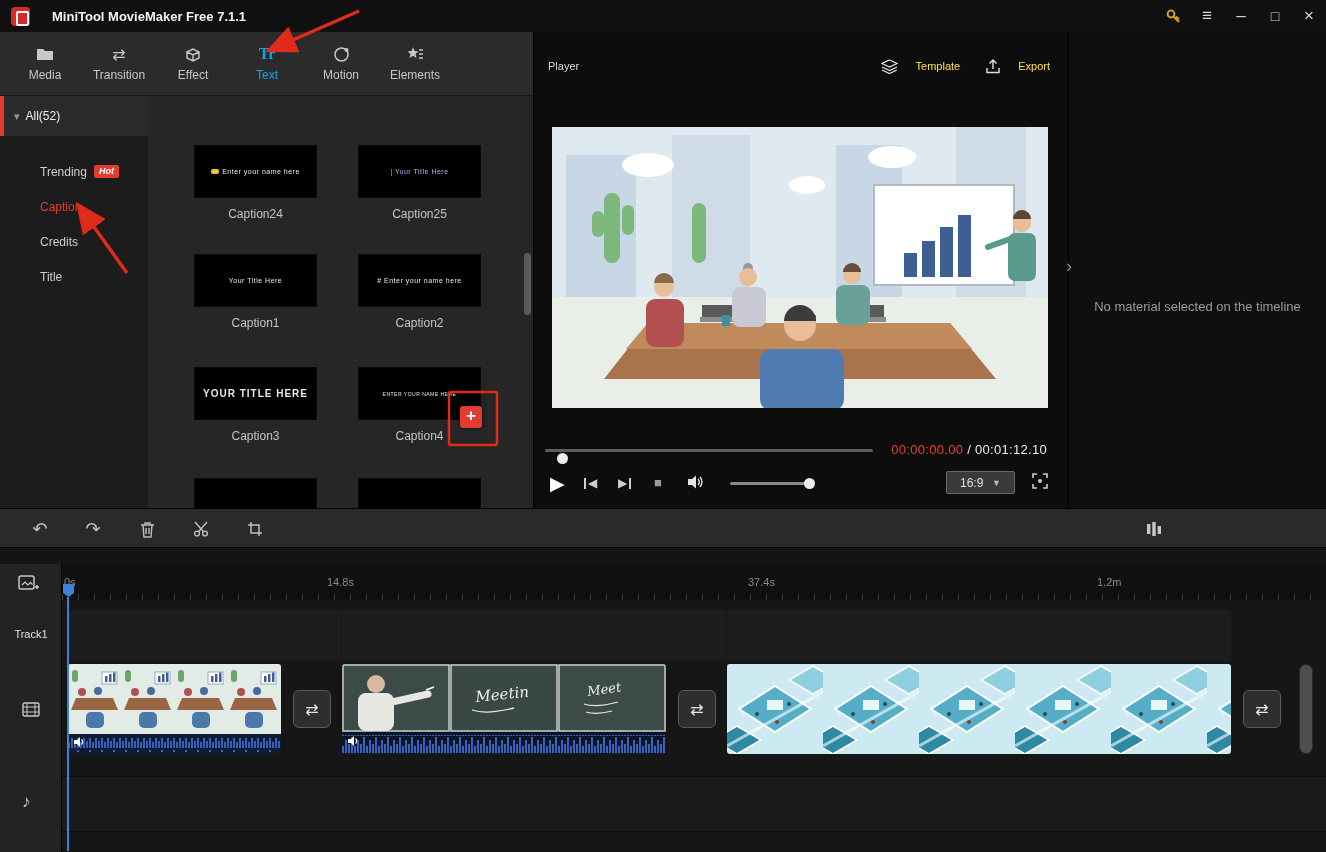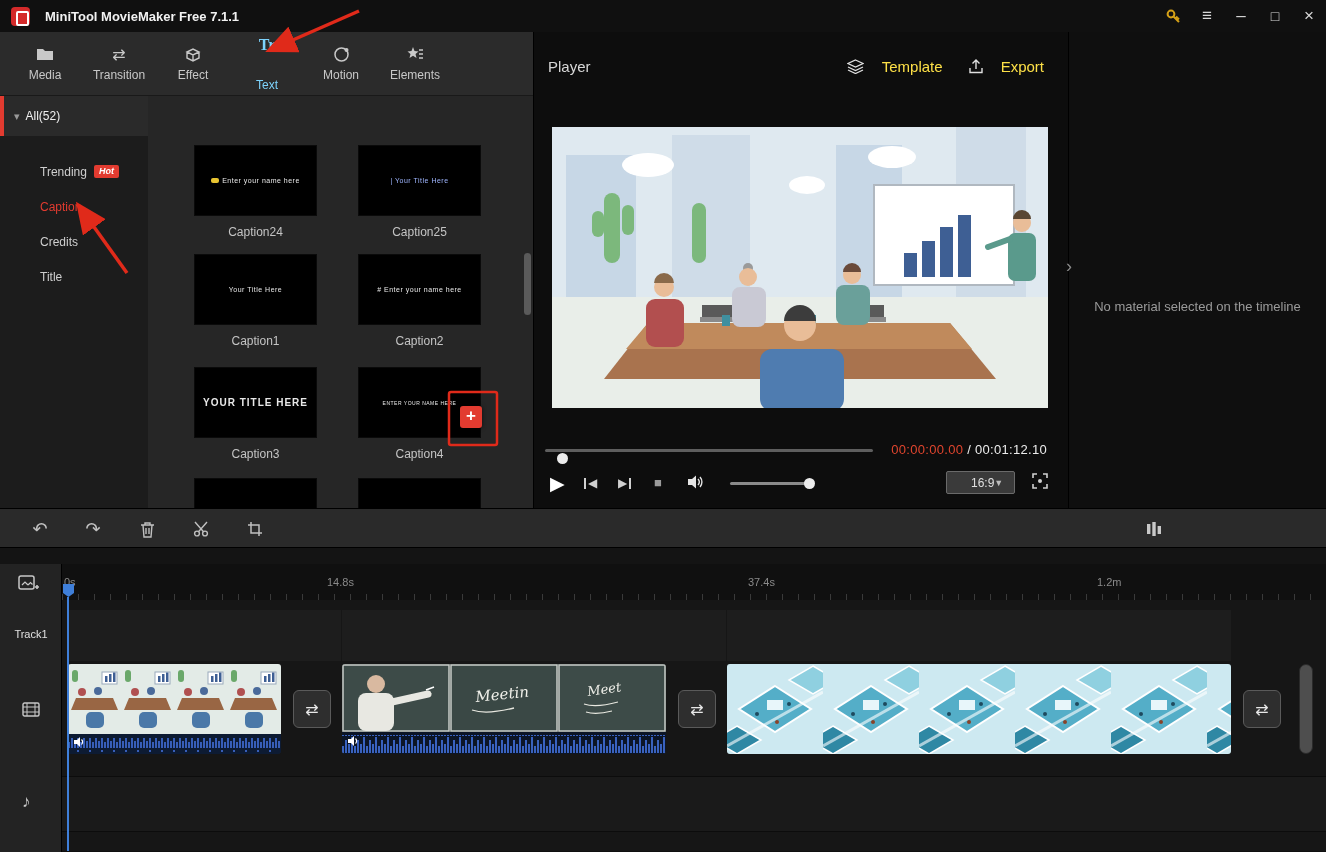--- a/index.html
+++ b/index.html
@@ -4,30 +4,30 @@
 <style>
   * { margin:0; padding:0; box-sizing:border-box; }
   html,body { background:#000; }
   body { font-family:"Liberation Sans", sans-serif; }
   #app { position:relative; width:1326px; height:852px; background:#141414; overflow:hidden; color:#ccc; }
 
   
   .titlebar { position:absolute; left:0; top:0; width:1326px; height:32px; background:#101010; display:flex; align-items:center; }
   .logo { width:19px; height:19px; margin-left:11px; background:#d42a2a; border-radius:4px; position:relative; }
   .logo::after { content:""; position:absolute; left:5px; top:4px; width:9px; height:11px; border:2px solid #fff; border-radius:2px; }
-  .apptitle { margin-left:15px; font-size:13px; font-weight:bold; color:#f2f2f2; }
+  .apptitle { margin-left:22px; font-size:13px; font-weight:bold; color:#f2f2f2; }
   .tb-right { margin-left:auto; display:flex; align-items:center; height:100%; }
   .tb-btn { width:34px; height:32px; display:flex; align-items:center; justify-content:center; color:#d8d8d8; font-size:14px; cursor:default; }
   .tb-btn.glyph-lg { font-size:17px; }
 
   
   .tabsbar { position:absolute; left:0; top:32px; width:533px; height:64px; background:#2b2b2b; display:flex; align-items:center; padding-left:12px; gap:8px; border-bottom:1px solid #191919; }
   .tab { width:66px; height:56px; display:flex; flex-direction:column; align-items:center; justify-content:center; gap:5px; color:#c8c8c8; font-size:12px; }
   .tab .ticon { height:18px; display:flex; align-items:center; justify-content:center; font-size:16px; color:#c8c8c8; }
-  .tab.active, .tab.active .ticon, .tab.active .tr-glyph { color:#7dd3fc;justify-content:space-between; }
+  .tab.active, .tab.active .ticon, .tab.active .tr-glyph { color:#0ea5e9; }
   .tr-glyph { font-size:16px; font-weight:bold; font-family:"Liberation Serif", serif; }
 
   
   .sidebar { position:absolute; left:0; top:96px; width:148px; height:412px; background:#1c1c1c; }
   .all-row { height:40px; background:#2a2a2a; display:flex; align-items:center; color:#f0f0f0; font-size:12px; position:relative; padding-left:14px; gap:6px; }
   .all-row::before { content:""; position:absolute; left:0; top:0; width:4px; height:40px; background:#e23b30; }
   .all-caret { color:#9a9a9a; font-size:11px; }
   .side-items { padding-top:18px; }
   .side-item { height:35px; display:flex; align-items:center; padding-left:40px; font-size:12px; color:#cfcfcf; gap:7px; }
   .side-item.active { color:#e23b30; }
@@ -36,50 +36,50 @@
   
   .library { position:absolute; left:148px; top:96px; width:385px; height:412px; background:#262626; overflow:hidden; }
   .lib-header { height:40px; background:#242424; display:flex; align-items:center; padding:0 14px 0 12px; }
   .search-wrap { display:flex; align-items:center; gap:7px; }
   .search-input { background:transparent; border:none; outline:none; color:#ddd; font-size:12px; width:120px; font-family:"Liberation Sans",sans-serif; }
   .search-input::placeholder { color:#8a8a8a; }
   .dl-btn { margin-left:auto; display:flex; align-items:center; gap:7px; color:#e6e6e6; font-size:12px; }
   .yt-badge { width:19px; height:14px; background:#d42a2a; border-radius:3px; position:relative; }
   .yt-badge::after { content:""; position:absolute; left:7px; top:4px; border-left:6px solid #fff; border-top:3.5px solid transparent; border-bottom:3.5px solid transparent; }
   .tpl-cell { position:absolute; width:123px; }
-  .tpl-thumb { width:123px; height:71px; background:#000; border:1px solid #0a0a0a; display:flex; align-items:center; justify-content:center; overflow:hidden; }
+  .tpl-thumb { width:123px; height:53px; background:#000; border:1px solid #0a0a0a; display:flex; align-items:center; justify-content:center; overflow:hidden; }
   .tpl-prev { color:#e8e8e8; font-size:7px; letter-spacing:.5px; white-space:nowrap; display:flex; align-items:center; gap:3px; }
   .tpl-prev.big { font-size:10px; font-weight:bold; letter-spacing:1px; }
   .tpl-prev.blue { color:#9fb6ff; }
   .emoji-dot { width:8px; height:5px; background:#e8c431; border-radius:2px; display:inline-block; }
   .tpl-name { margin-top:9px; text-align:center; font-size:12px; color:#c4c4c4; }
   .lib-scroll { position:absolute; left:376px; top:157px; width:7px; height:62px; background:#5a5a5a; border-radius:4px; }
   .plus-btn { position:absolute; left:312px; top:310px; width:22px; height:22px; background:#e23b30; border-radius:3px; color:#fff; font-size:17px; line-height:20px; text-align:center; font-weight:bold; box-shadow:0 0 4px rgba(0,0,0,.6); }
 
   
   .player { position:absolute; left:533px; top:32px; width:535px; height:476px; background:#0d0d0d; border-left:1px solid #000; }
-  .player-header { position:absolute; left:14px; right:24px; top:22px; height:24px; display:flex; align-items:center; font-size:15px; color:#d8d8d8; }
+  .player-header { position:absolute; left:14px; right:18px; top:22px; height:24px; display:flex; align-items:center; font-size:11px; color:#d8d8d8; }
   .ph-btn { display:flex; align-items:center; gap:18px; color:#fde047; }
   .ph-btn + .ph-btn { margin-left:26px; }
   .player-header .spacer { flex:1; }
   .video-wrap { position:absolute; left:18px; top:95px; width:496px; height:281px; background:#e9eee9; }
   .seek-row { position:absolute; left:0; top:409px; width:535px; height:18px; }
   .seek-track { position:absolute; left:11px; top:8px; width:328px; height:3px; background:#5e5e5e; border-radius:2px; }
   .seek-knob { position:absolute; left:12px; top:4px; width:11px; height:11px; border-radius:50%; background:#ececec; }
   .time-disp { position:absolute; right:22px; top:1px; font-size:13px; color:#ececec; letter-spacing:.3px; }
   .time-cur { color:#e0452e; }
   .controls-row { position:absolute; left:0; top:438px; width:535px; height:28px; }
   .ctl { position:absolute; display:flex; align-items:center; justify-content:center; color:#e4e4e4; }
   .play-btn { left:16px; top:2px; font-size:19px; color:#fff; }
   .seekbtn { gap:2px; font-size:12px; color:#d0d0d0; }
   .vbar { width:2px; height:11px; background:#d0d0d0; }
   .stop-btn { left:120px; top:5px; font-size:13px; color:#9a9a9a; }
   .vol-slider { position:absolute; left:196px; top:12px; width:84px; height:3px; background:#8a8a8a; border-radius:2px; }
   .vol-knob { position:absolute; left:74px; top:-4px; width:11px; height:11px; background:#ececec; border-radius:50%; }
-  .aspect-select { position:absolute; left:412px; top:1px; width:69px; height:23px; background:#3a3a3a; border:1px solid #6a6a6a; border-radius:2px; display:flex; align-items:center; padding:0 24px; font-size:12px; color:#e0e0e0; }
+  .aspect-select { position:absolute; left:412px; top:1px; width:69px; height:23px; background:#3a3a3a; border:1px solid #6a6a6a; border-radius:2px; display:flex; align-items:center; padding:0 13px; font-size:12px; color:#e0e0e0; }
   .aspect-select .caret { margin-left:auto; font-size:9px; color:#bbb; }
   .fs-btn { left:498px; top:3px; }
 
   
   .rightpanel { position:absolute; left:1068px; top:32px; width:258px; height:476px; background:#0f0f0f; border-left:1px solid #000; }
   .collapse-chevron { position:absolute; left:-3px; top:224px; color:#8a8a8a; font-size:18px; }
   .empty-text { position:absolute; left:0; top:267px; width:100%; text-align:center; color:#9a9a9a; font-size:13px; }
 
   
   .edit-toolbar { position:absolute; left:0; top:508px; width:1326px; height:40px; background:#2a2a2a; border-top:1px solid #000; border-bottom:1px solid #000; }

